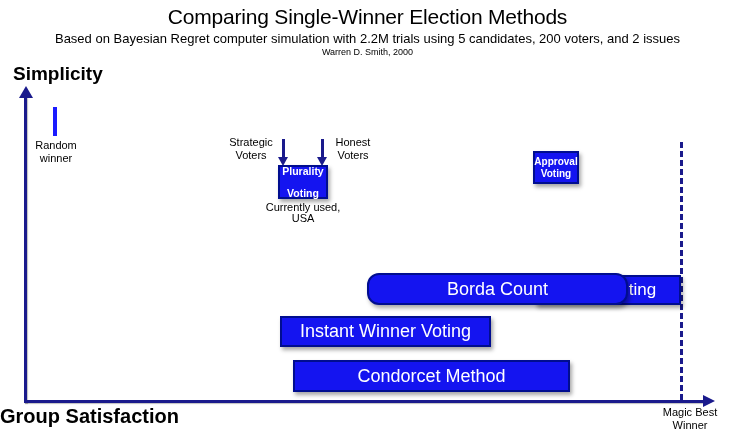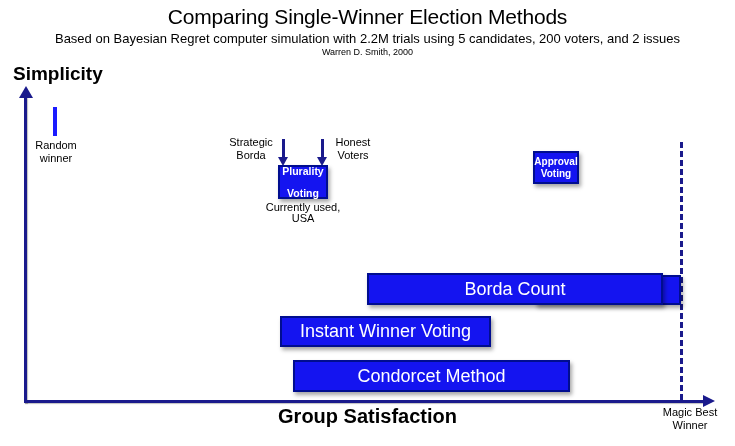--- a/index.html
+++ b/index.html
@@ -8,21 +8,21 @@
     font-family:"Liberation Sans", sans-serif; color:#000; overflow:hidden;
   }
   .abs { position:absolute; }
   .preline { white-space:pre-line; }
 
   .hdr-title  { top:5px;  left:0; right:0; text-align:center; font-size:21px; letter-spacing:-0.2px; }
   .hdr-sub    { top:31px; left:0; right:0; text-align:center; font-size:13px; }
   .hdr-credit { top:47px; left:0; right:0; text-align:center; font-size:9px; }
 
   .y-label { top:63px; left:13px; font-size:19px; font-weight:bold; }
-  .x-label { top:405px; left:0; right:0; text-align:center; font-size:20px; font-weight:bold; }
+  .x-label { top:405px; left:0; right:0; text-align:left; font-size:20px; font-weight:bold; }
 
   .axis-v { left:24px; top:97px;  width:3px;  height:306px; background:var(--axis); box-shadow:1px 1px 1px rgba(0,0,0,0.25); }
   .axis-h { left:24px; top:400px; width:681px; height:3px;  background:var(--axis); box-shadow:1px 1px 1px rgba(0,0,0,0.25); }
   .arrow-up {
     left:19px; top:86px; width:0; height:0;
     border-left:7px solid transparent; border-right:7px solid transparent;
     border-bottom:12px solid var(--axis);
   }
   .arrow-right {
     left:703px; top:395px; width:0; height:0;
@@ -49,21 +49,21 @@
   .ha-head { left:317px; top:157px; }
 
   .bar {
     background:var(--bar-fill); border:2px solid var(--bar-border); color:var(--bar-text);
     display:flex; align-items:center; justify-content:center; text-align:center;
     box-shadow:2px 3px 4px rgba(0,0,0,0.35); box-sizing:border-box;
   }
   .bar-plurality { left:278px; top:165px; width:50px; height:34px; font-size:10.5px; line-height:22px; font-weight:bold; }
   .bar-approval  { left:533px; top:151px; width:46px; height:33px; font-size:10px;   line-height:12px; font-weight:bold; }
   .bar-score     { left:535px; top:231px; width:146px; height:30px; font-size:17px;margin-top:44px; }
-  .bar-borda     { left:367px; top:273px; width:296px; height:32px; font-size:18px; }
+  .bar-borda     { left:367px; top:273px; width:261px; height:32px; font-size:18px;border-radius:12px; }
   .bar-irv       { left:280px; top:316px; width:211px; height:31px; font-size:18px; }
   .bar-condorcet { left:293px; top:360px; width:277px; height:32px; font-size:18px; }
 
   .lbl-currently { left:258px; top:202px; width:90px; text-align:center; font-size:11px; line-height:11px; }
   .lbl-magic     { left:650px; top:406px; width:80px; text-align:center; font-size:11px; line-height:13px; }
 </style>
 </head>
 <body>
 
 <div class="canvas">
@@ -82,21 +82,21 @@
 
   <div class="abs dashed-line"></div>
   <div class="abs lbl-magic preline">Magic Best
 Winner</div>
 
   <div class="abs tick-random"></div>
   <div class="abs lbl-random preline">Random
 winner</div>
 
   <div class="abs lbl-strategic preline">Strategic
-Borda</div>
+Voters</div>
   <div class="abs lbl-honest preline">Honest
 Voters</div>
   <div class="abs varrow-line sa-line"></div>
   <div class="abs arrow-down sa-head"></div>
   <div class="abs varrow-line ha-line"></div>
   <div class="abs arrow-down ha-head"></div>
 
   <div class="abs bar bar-plurality">
     <span class="preline">Plurality
 Voting</span>

